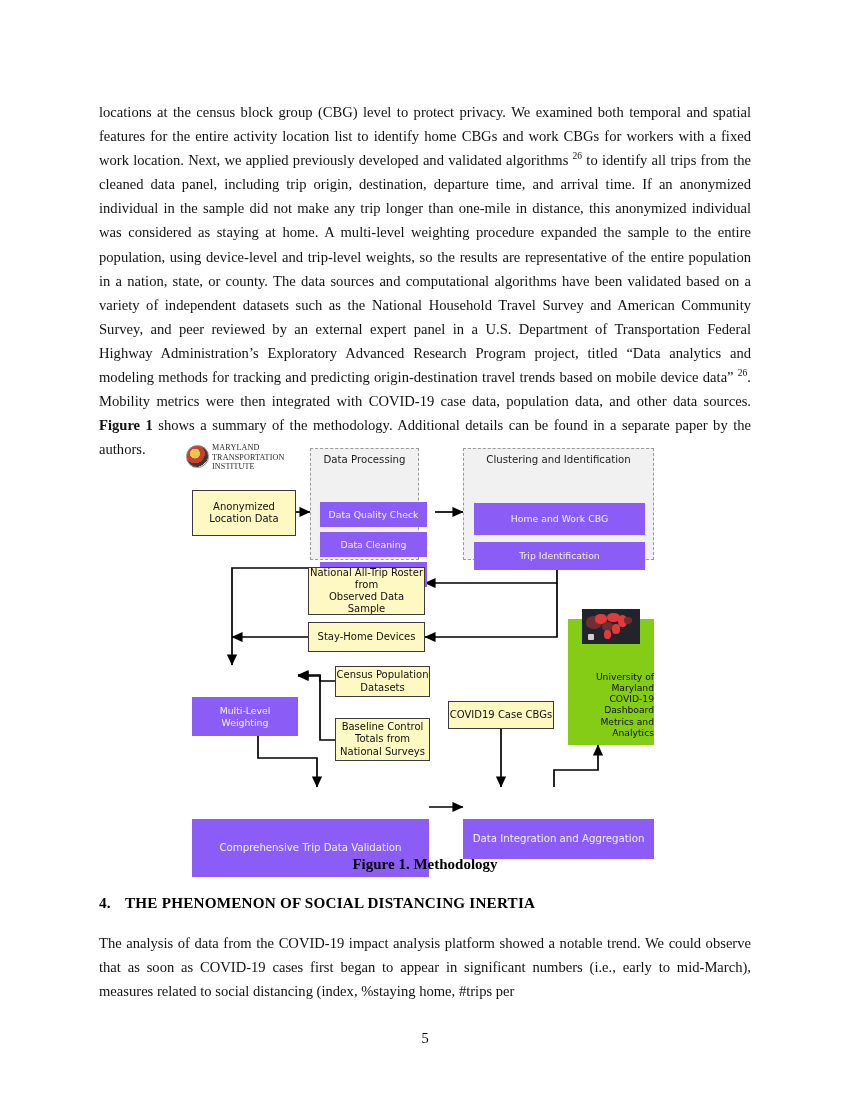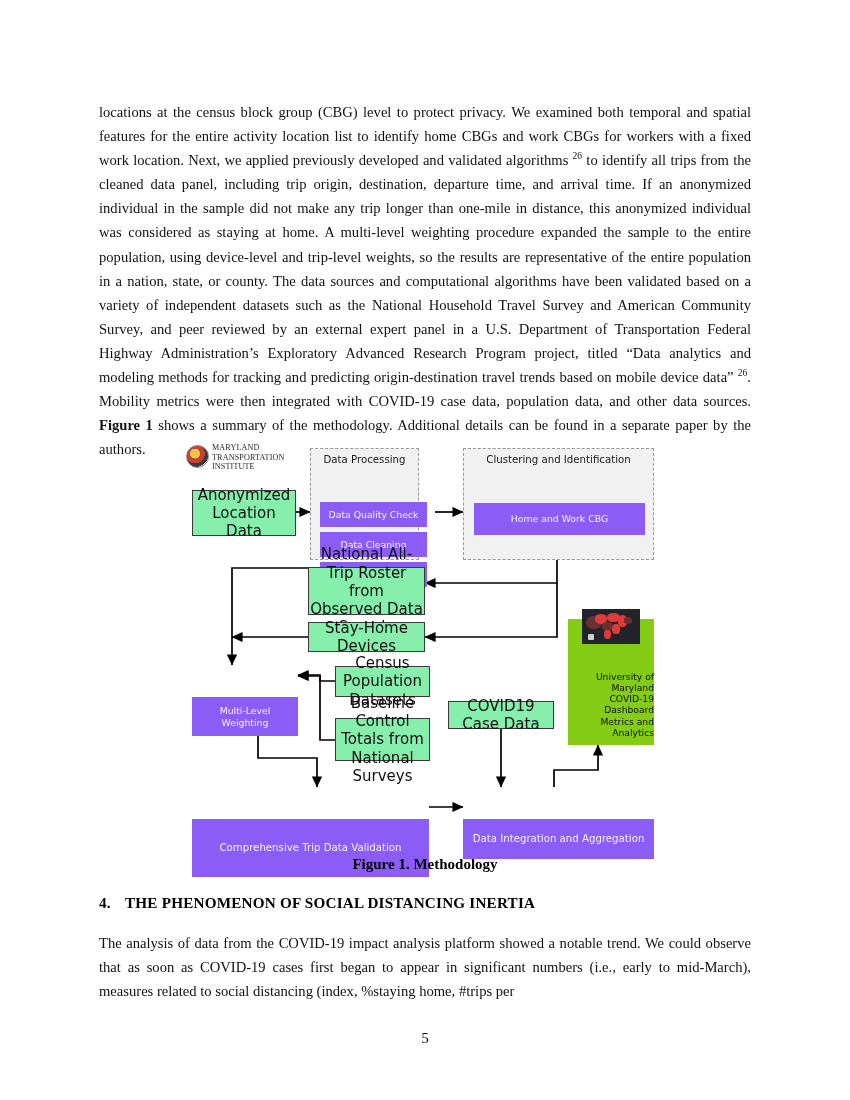--- a/index.html
+++ b/index.html
@@ -99,24 +99,24 @@
     font-size: 10.2px;
     color: #1a1a1a;
   }
   .dark {
     background: #8b5cf6;
     color: #f2f2f2;
     font-size: 9.3px;
     margin-top: 32px;
   }
   .white {
-    background: #86efac;
+    background: #fef9c3;
     border: 1.3px solid #3a3a3a;
     color: #101010;
-    font-size: 15px;
+    font-size: 10px;
     text-align: center;
   }
   .green {
     background: #84cc16;
     color: #111;
     font-size: 9.2px;
     align-items: flex-end;
     padding-bottom: 7px;
   }
   .thumb {
@@ -216,20 +216,21 @@
     <div class="node grp" style="left:124px; top:8px; width:109px; height:112px; display:block;">
       <div class="grp-title" style="top:5px;">Data Processing</div>
       <div class="node dark" style="left:9px; top:21px; width:107px; height:25px;">Data Quality Check</div>
       <div class="node dark" style="left:9px; top:51px; width:107px; height:25px;">Data Cleaning</div>
       <div class="node dark" style="left:9px; top:81px; width:107px; height:25px;">Data Fusion</div>
     </div>
 
     <div class="node grp" style="left:277px; top:8px; width:191px; height:112px; display:block;">
       <div class="grp-title" style="top:5px;">Clustering and Identification</div>
       <div class="node dark" style="left:10px; top:22px; width:171px; height:32px;">Home and Work CBG</div>
+      <div class="node dark" style="left:10px; top:61px; width:171px; height:28px;">Trip Identification</div>
     </div>
 
     <div class="node white" style="left:122px; top:127px; width:117px; height:48px; flex-direction:column;">
       <div>National All-Trip Roster from</div>
       <div>Observed Data Sample</div>
     </div>
 
     <div class="node white" style="left:122px; top:182px; width:117px; height:30px;">Stay-Home Devices</div>
 
     <div class="node dark" style="left:6px; top:225px; width:106px; height:39px; flex-direction:column;">
@@ -241,21 +242,21 @@
       <div>Census Population</div>
       <div>Datasets</div>
     </div>
 
     <div class="node white" style="left:149px; top:278px; width:95px; height:43px; flex-direction:column;">
       <div>Baseline Control</div>
       <div>Totals from</div>
       <div>National Surveys</div>
     </div>
 
-    <div class="node white" style="left:262px; top:261px; width:106px; height:28px;">COVID19 Case Data</div>
+    <div class="node white" style="left:262px; top:261px; width:106px; height:28px;">COVID19 Case CBGs</div>
 
     <div class="node dark" style="left:6px; top:347px; width:237px; height:58px; font-size:10.2px;">Comprehensive Trip Data Validation</div>
 
     <div class="node dark" style="left:277px; top:347px; width:191px; height:40px; font-size:10.2px;">Data Integration and Aggregation</div>
 
     <div class="node green" style="left:382px; top:179px; width:86px; height:126px; flex-direction:column; justify-content:flex-end;">
       <div>University of</div>
       <div>Maryland</div>
       <div>COVID-19</div>
       <div>Dashboard</div>

